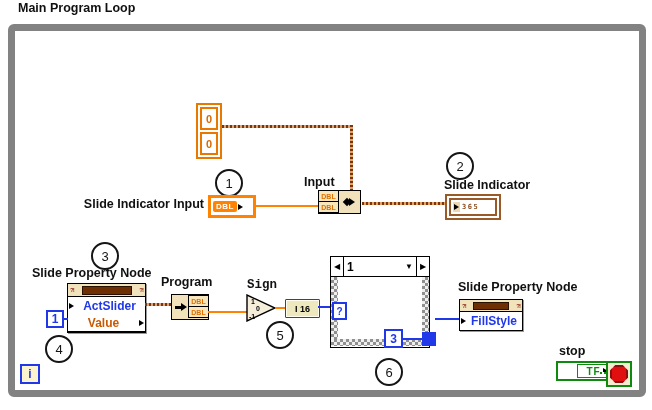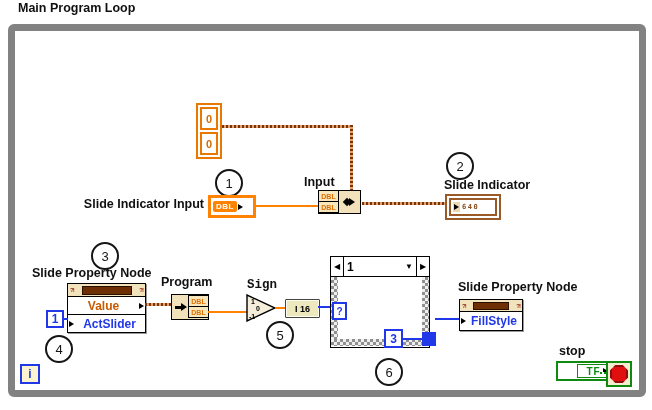--- a/index.html
+++ b/index.html
@@ -116,42 +116,42 @@
   <div class="abs ann" style="left:446px;top:152px;">
     <span>2</span>
   </div>
 
   <div class="abs lbl" style="left:444px;top:179px;">Slide Indicator</div>
   <div class="abs term-ind" style="left:445px;top:194px;width:48px;">
     <div class="inner">
       <span class="ind-cell">
           <span class="tri-r sm"></span>
         </span>
-      <span class="ind-glyph">640</span>
+      <span class="ind-glyph">365</span>
     </div>
   </div>
 
   <div class="abs ann" style="left:91px;top:242px;">
     <span>3</span>
   </div>
 
   <div class="abs lbl" style="left:32px;top:267px;">Slide Property Node</div>
   <div class="abs pnode" style="left:67px;top:283px;width:77px;">
     <div class="phead" style="height:12px;">
       <span class="pglyph">?!</span>
       <span class="pbar" style="width:48px;height:7px;"></span>
       <span class="pglyph">?!</span>
     </div>
+    <div class="prow" style="height:17px;">
+      <span class="tri-r sm" style="margin-left:1px;"></span>
+      <span class="txt" style="color:#2038e8;">ActSlider</span>
+    </div>
     <div class="prow" style="height:17px;border-bottom:1px solid #000;">
       <span class="txt" style="color:#c85a00;">Value</span>
       <span class="tri-r sm" style="margin-right:1px;"></span>
-    </div>
-    <div class="prow" style="height:17px;">
-      <span class="tri-r sm" style="margin-left:1px;"></span>
-      <span class="txt" style="color:#2038e8;">ActSlider</span>
     </div>
   </div>
 
   <div class="abs nconst" style="left:46px;top:310px;width:14px;height:14px;">
       <span>1</span>
     </div>
   <div class="abs wire-b" style="left:62px;top:318px;width:6px;height:2px;"></div>
 
   <div class="abs ann" style="left:45px;top:335px;">
     <span>4</span>

